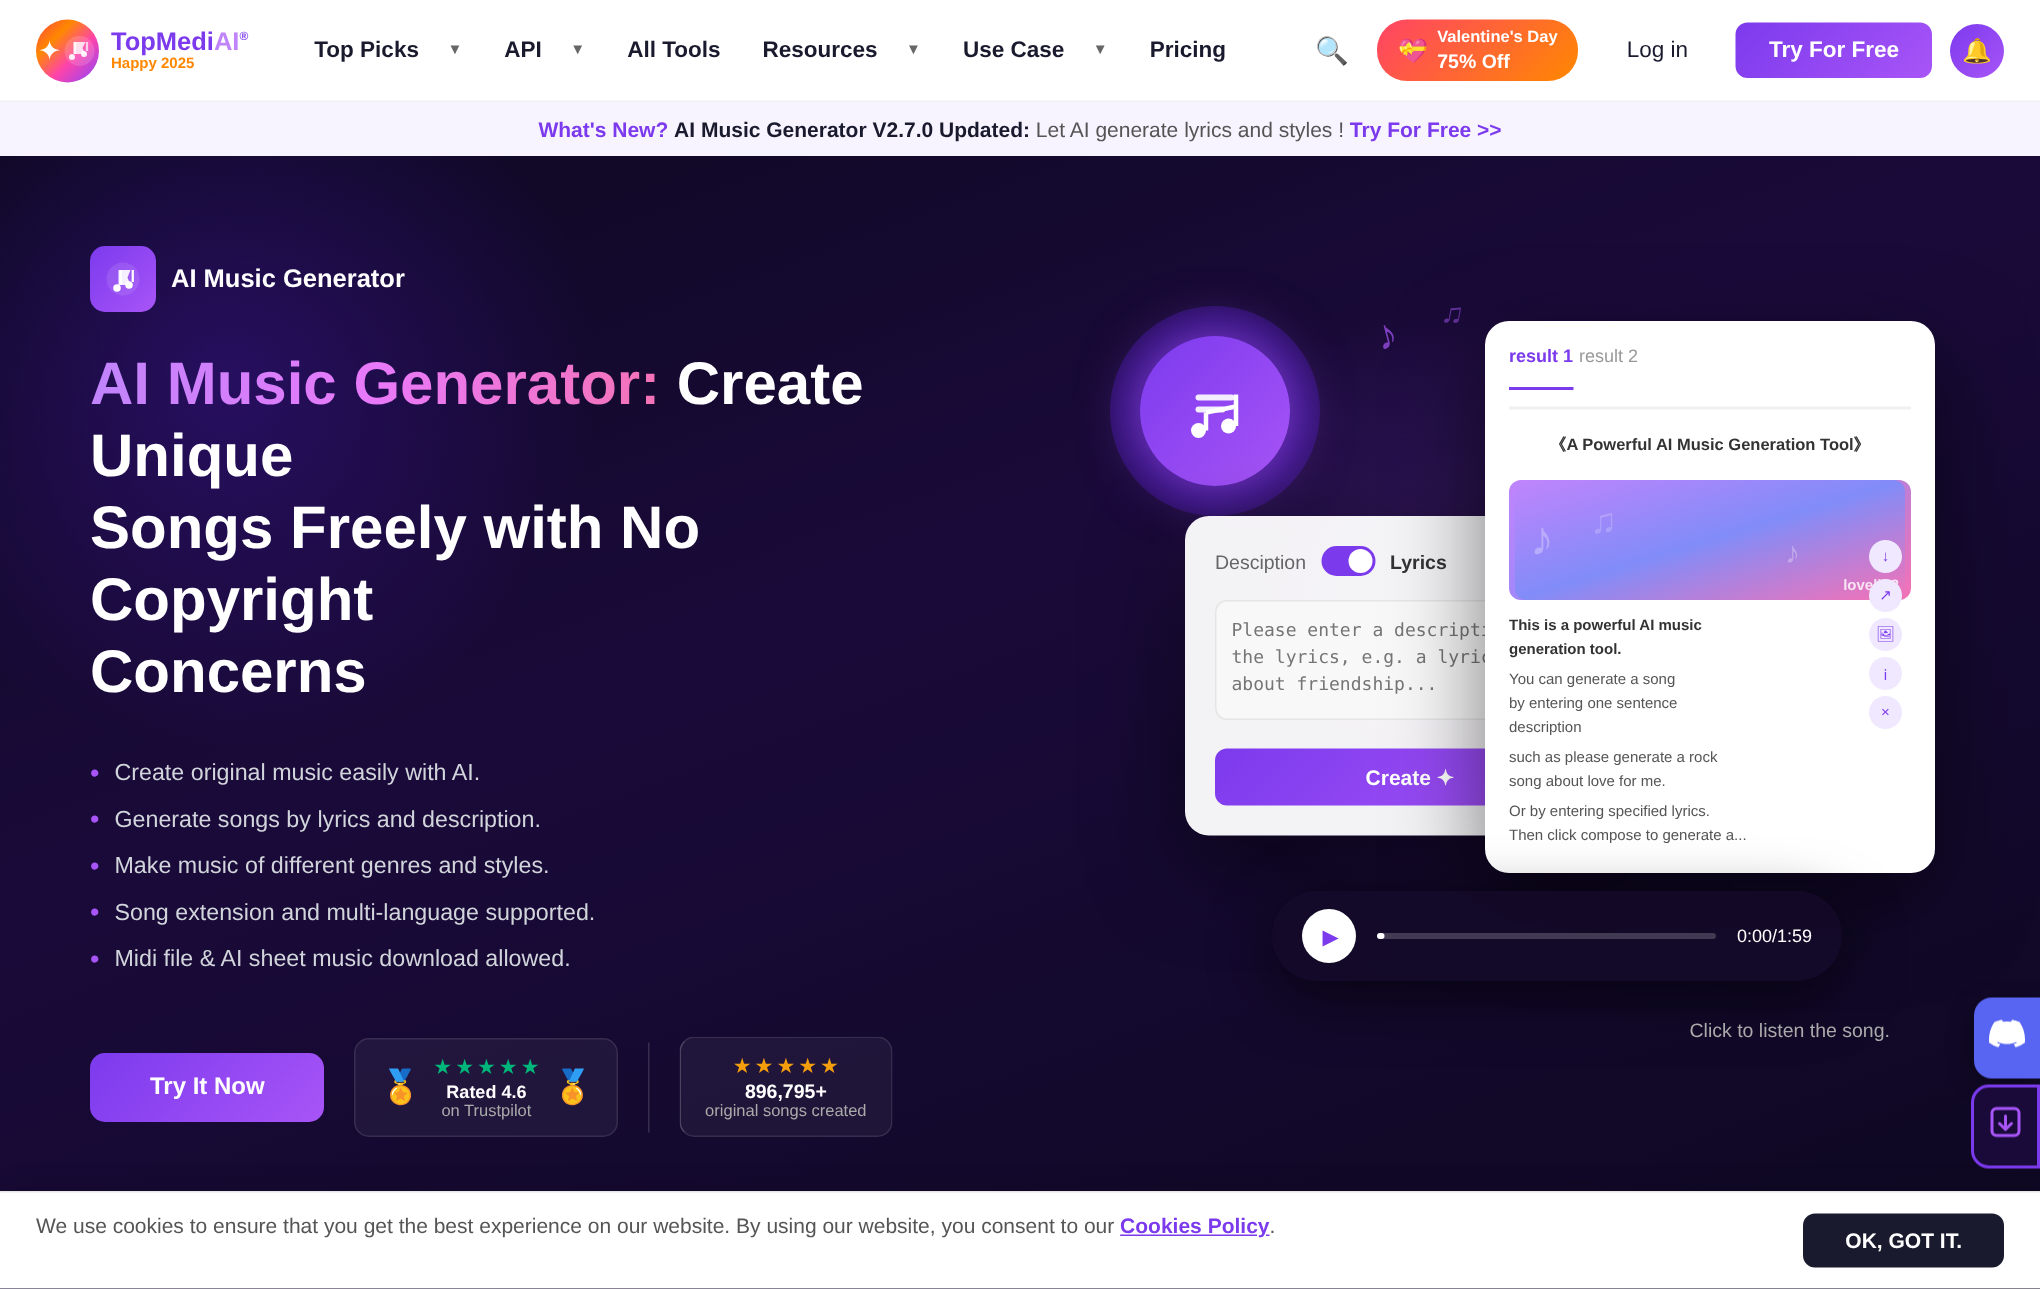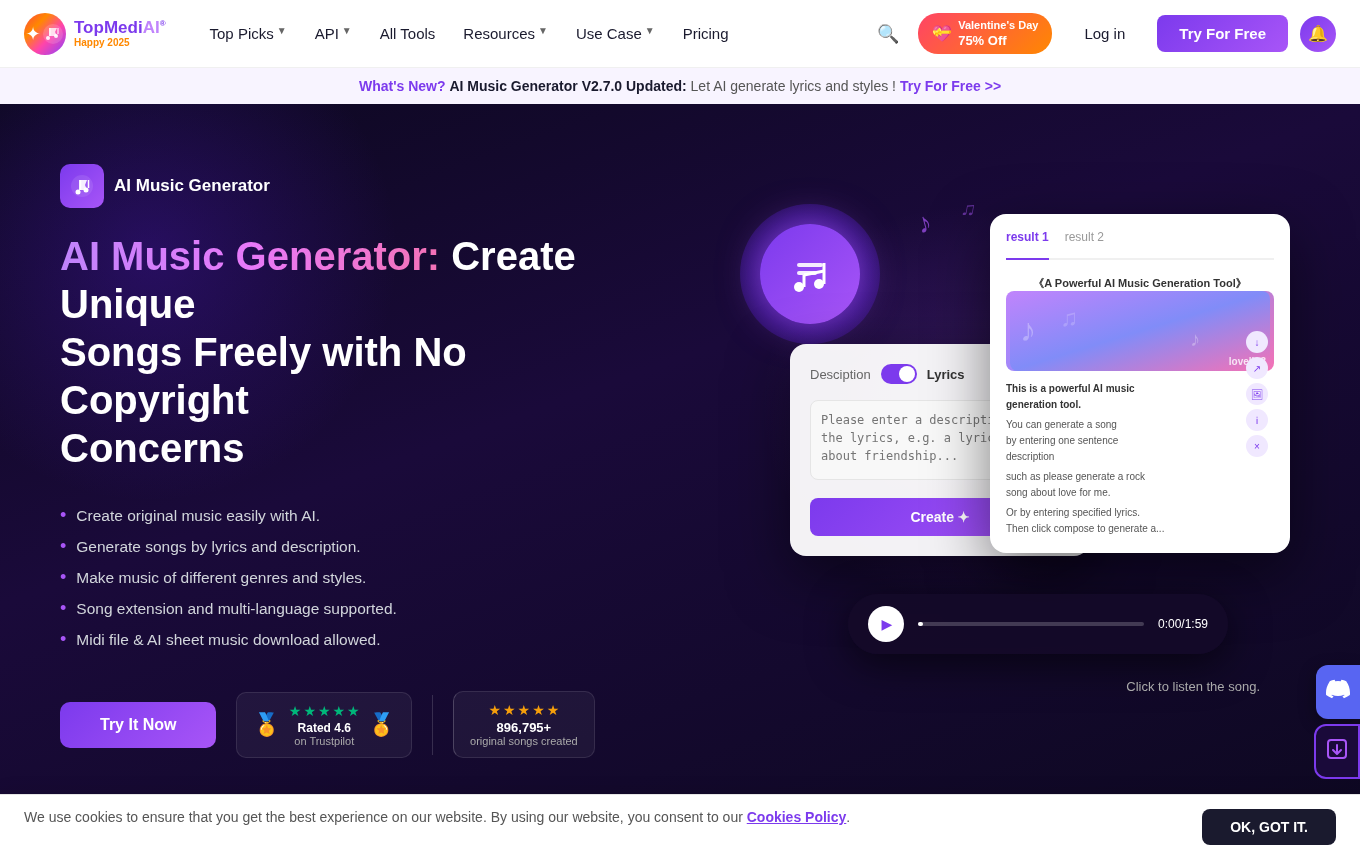--- a/index.html
+++ b/index.html
@@ -22,23 +22,23 @@
       content: '✦'; color: white; font-size: 18px;
     }
     .logo-text { display: flex; flex-direction: column; line-height: 1.1; }
     .logo-text .brand { font-weight: 700; font-size: 17px; color: #1a1a2e; }
     .logo-text .brand span { color: #7c3aed; }
     .logo-text .sub { font-size: 10px; color: #ff8800; font-weight: 600; }
     .logo-reg { font-size: 8px; color: #999; vertical-align: super; }
 
     .nav-menu { display: flex; align-items: center; gap: 4px; }
     .nav-item {
-      display: flex; align-items: flex-start; gap: 3px; padding: 8px 12px;
+      display: flex; align-items: center; gap: 19px; padding: 8px 12px;
       font-size: 15px; color: #1a1a2e; cursor: pointer; border-radius: 6px;
-      text-decoration: none; font-weight: 400;
+      text-decoration: none; font-weight: 700;
     }
     .nav-item .chevron { font-size: 10px; color: #666; }
 
     .navbar-right { display: flex; align-items: center; gap: 12px; }
     .search-icon-btn {
       width: 36px; height: 36px; display: flex; align-items: center; justify-content: center;
       cursor: pointer; color: #555; font-size: 18px; border-radius: 50%;
     }
     .valentine-badge {
       background: linear-gradient(135deg, #ff4466, #ff8800);
@@ -216,24 +216,24 @@
     }
 
     
     .result-card {
       position: absolute; right: -20px; top: 0px;
       width: 300px;
       background: #fff; border-radius: 16px;
       padding: 16px; box-shadow: 0 20px 60px rgba(0,0,0,0.5);
       z-index: 6;
     }
-    .result-tabs { display: flex; gap: 16px; margin-bottom: 16px; border-bottom: 2px solid #f0f0f0; padding-bottom: 8px; }
+    .result-tabs { display: flex; gap: 4px; margin-bottom: 16px; border-bottom: 2px solid #f0f0f0; padding-bottom: 21px; }
     .result-tab { font-size: 12px; color: #999; cursor: pointer; padding-bottom: 6px; }
     .result-tab.active { color: #7c3aed; font-weight: 700; border-bottom: 2px solid #7c3aed; margin-bottom: -10px; }
-    .result-tool-title { font-size: 11px; font-weight: 700; color: #333; text-align: center; margin-bottom: 0; }
+    .result-tool-title { font-size: 11px; font-weight: 700; color: #333; text-align: center; margin-bottom: 16px; }
     .result-image {
       width: 100%; height: 80px; background: linear-gradient(135deg, #c084fc, #818cf8, #f472b6);
       border-radius: 8px; margin-bottom: 10px; display: flex; align-items: center;
       justify-content: center; position: relative; overflow: hidden;
     }
     .result-image-label {
       position: absolute; bottom: 4px; right: 8px;
       font-size: 10px; color: rgba(255,255,255,0.8); font-weight: 700;
     }
     .result-actions {

